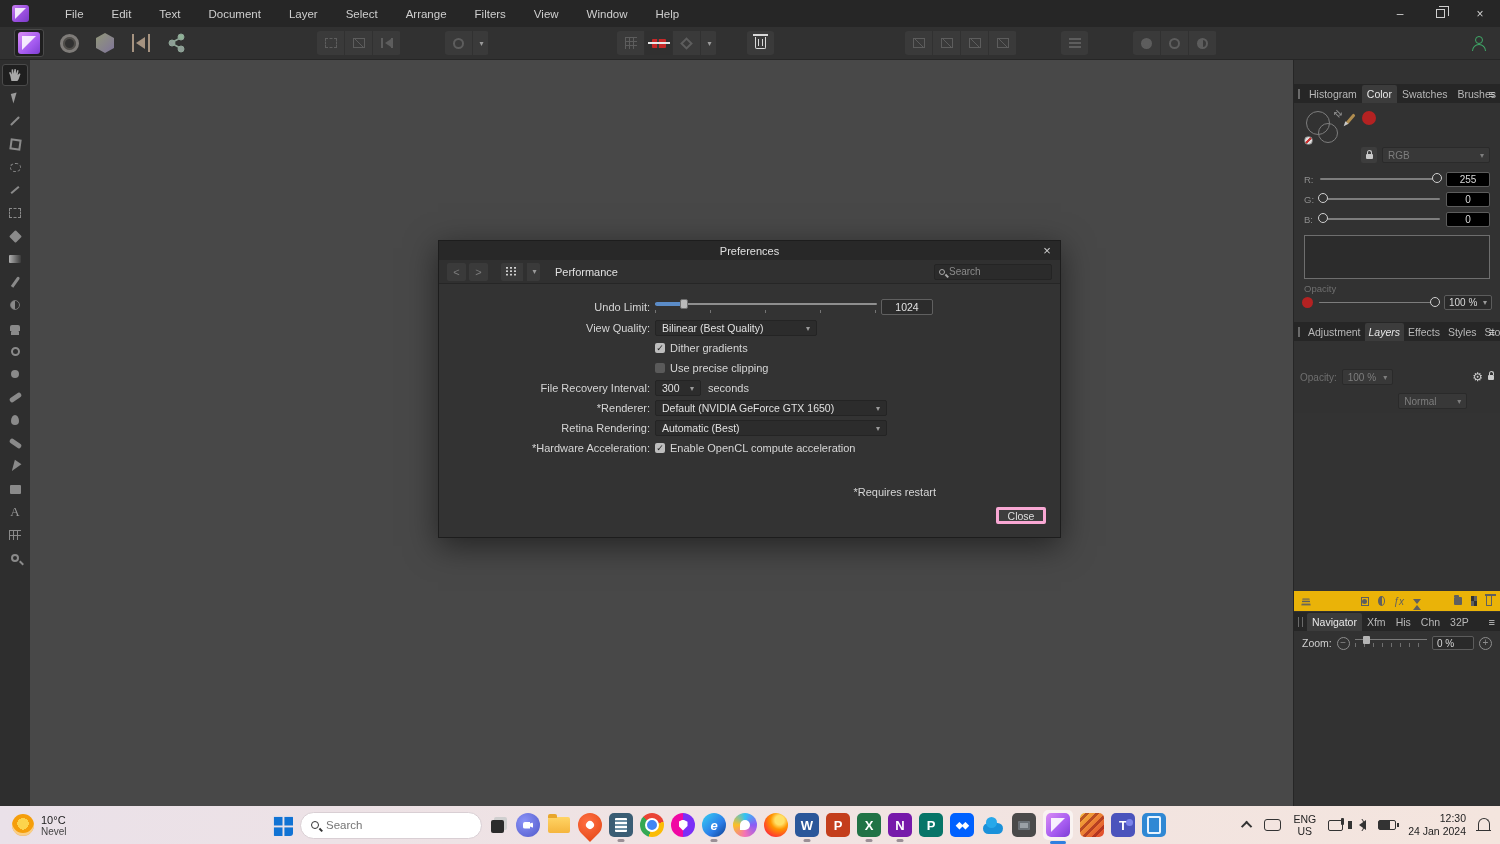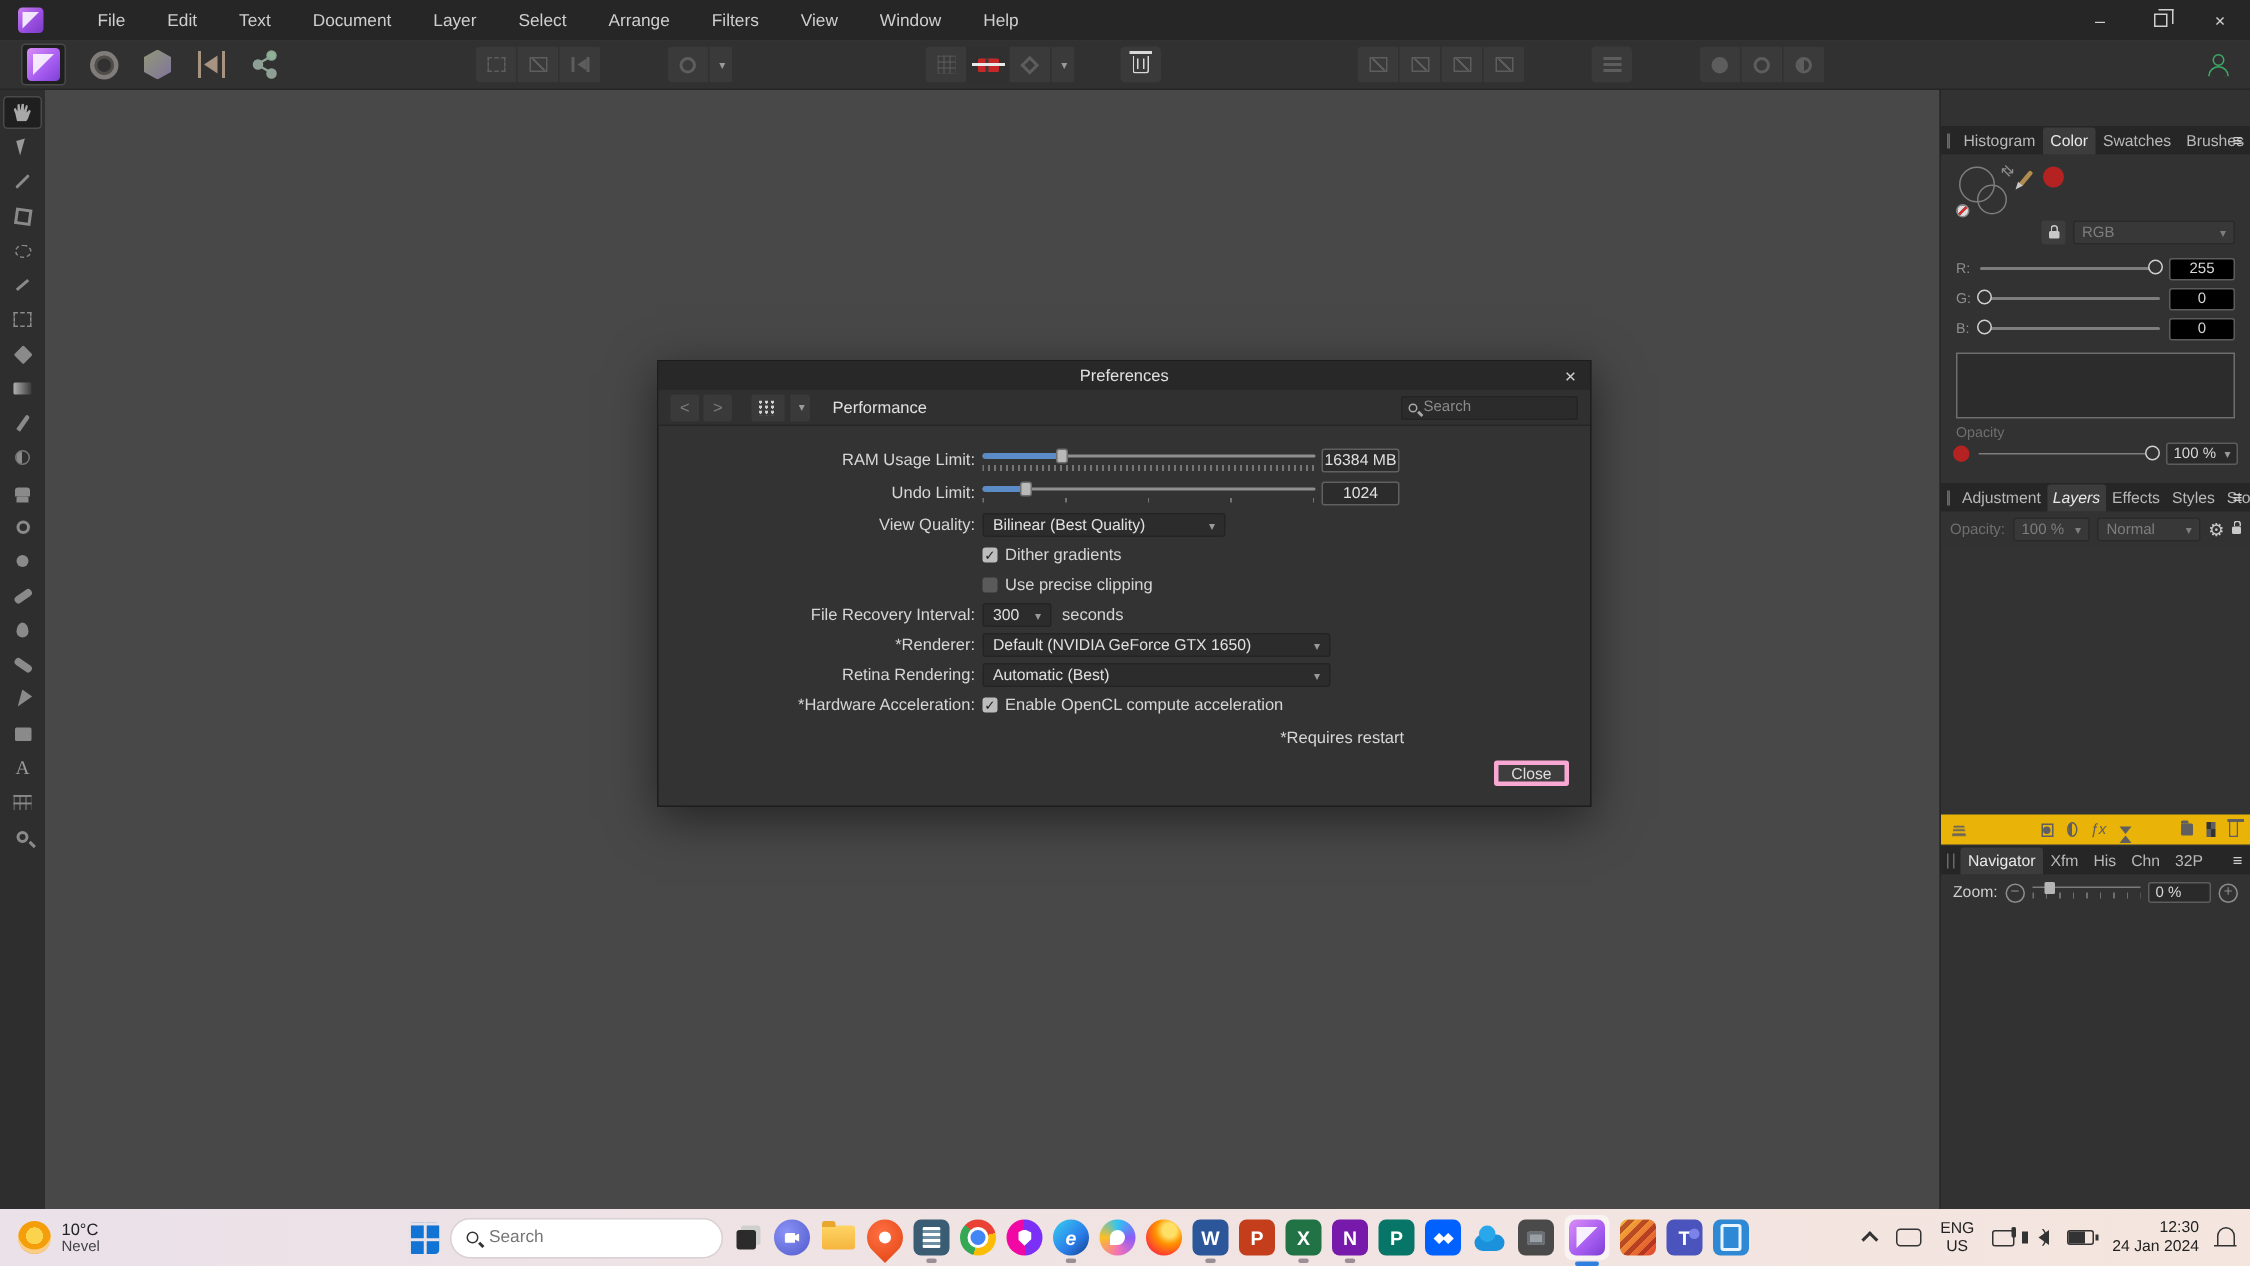--- a/index.html
+++ b/index.html
@@ -530,21 +530,21 @@
         <span class="tab" style="padding:3px 4px;">Styles</span>
         <span class="tab" style="padding:3px 4px;">Stock</span>
         <span class="panel-menu">≡</span>
       </div>
       <div class="layers-ctl">
         <span class="dim-label">Opacity:</span>
         <div class="dim-select" style="width:58px;">
           <span>100 %</span>
           <span class="dd-arrow" style="margin-left:auto;color:#7e7e7e;">▾</span>
         </div>
-        <div class="dim-select" style="width:78px;">
+        <div class="dim-select" style="width:78px;margin-top:48px;">
           <span>Normal</span>
           <span class="dd-arrow" style="margin-left:auto;color:#7e7e7e;">▾</span>
         </div>
         <span class="gear-glyph">⚙</span>
         <div class="lock-glyph" style="margin-top:0;"></div>
       </div>
       <div class="layers-empty"></div>
       <div class="layers-bottom">
         <div class="lb-stack"></div>
         <div class="lb-mask" style="margin-left:42px;"></div>
@@ -596,30 +596,20 @@
           <span class="dd-arrow">▾</span>
         </div>
       <span class="dlg-page">Performance</span>
       <div class="dlg-search">
         <div class="mag"></div>
         <input placeholder="Search" style="">
       </div>
     </div>
 
     <div class="dlg-body">
-      <div class="drow" style="height:22px;">
-        <span class="dlabel">RAM Usage Limit:</span>
-        <div class="slider-wrap">
-          <div class="slider-line"></div>
-          <div class="slider-fill" style="width:24%"></div>
-          <div class="slider-thumb" style="left:24%"></div>
-          <div class="slider-ticks"></div>
-        </div>
-        <div class="val-box"><input value="16384 MB" style=""></div>
-      </div>
 
 
       <div class="drow" style="height:22px;">
         <span class="dlabel">Undo Limit:</span>
         <div class="slider-wrap">
           <div class="slider-line"></div>
           <div class="slider-fill" style="width:13%"></div>
           <div class="slider-thumb" style="left:13%"></div>
           <div class="slider-ticks sparse"></div>
         </div>

